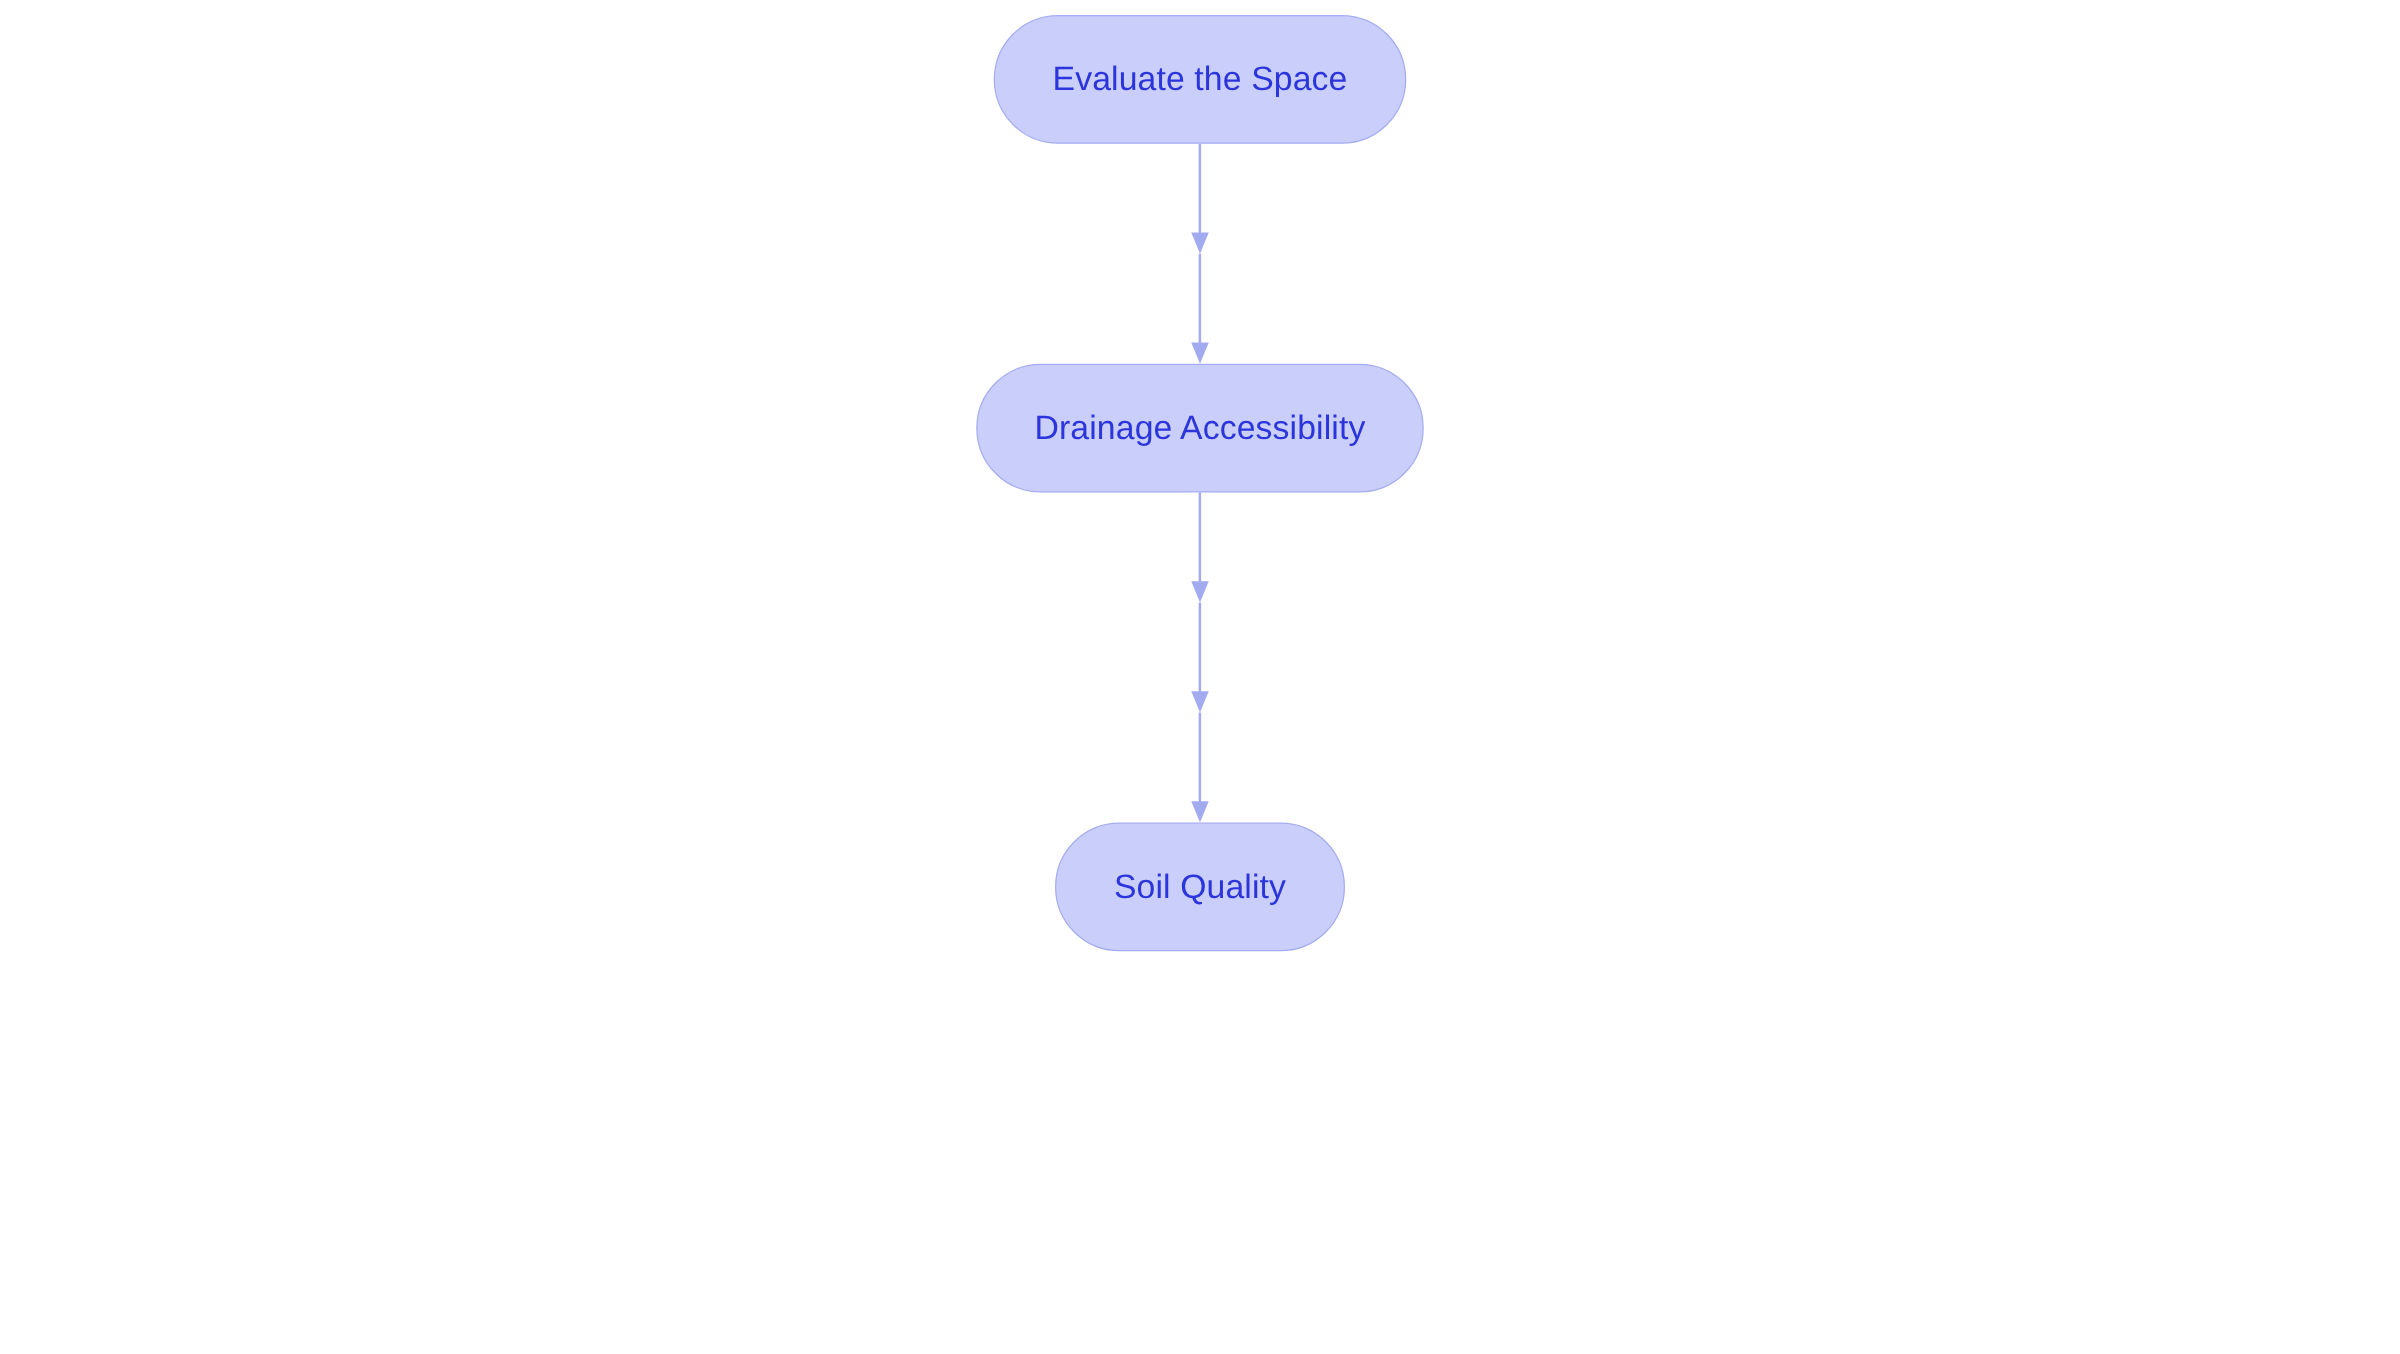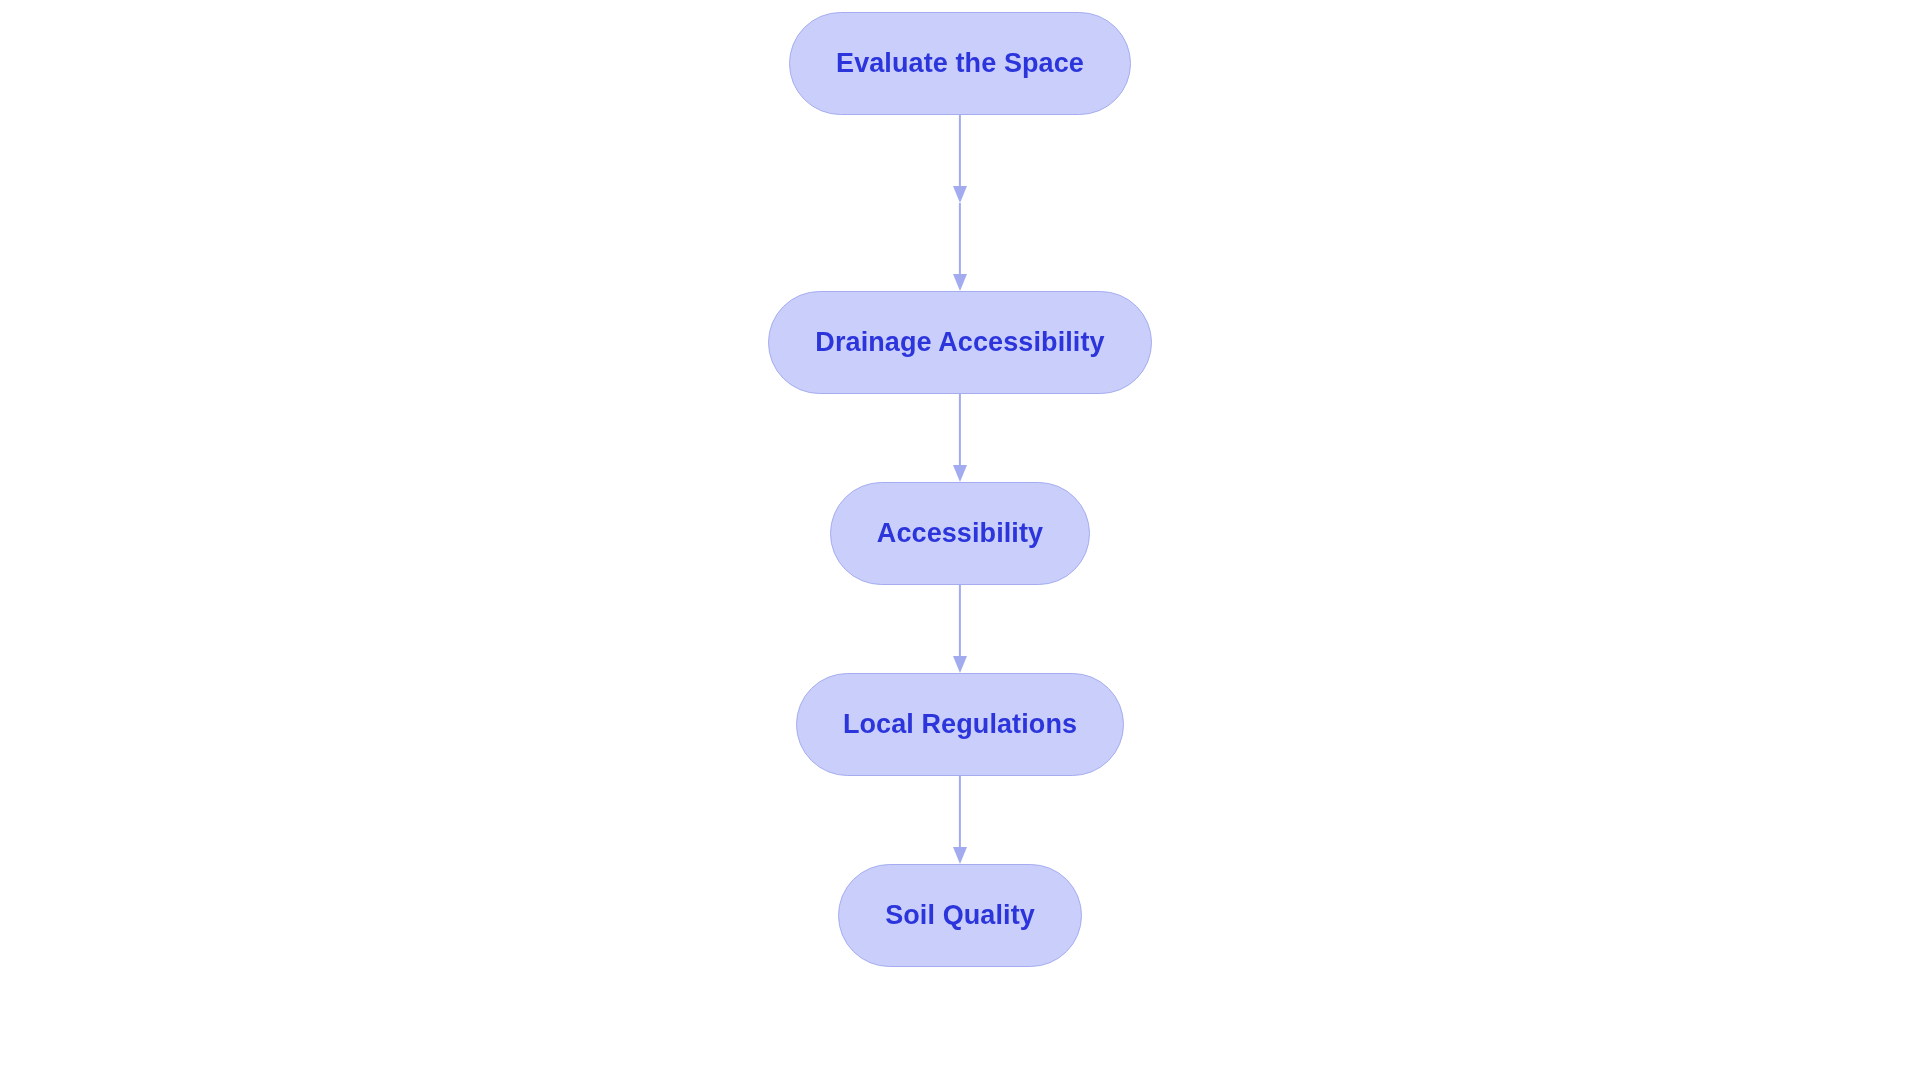--- a/index.html
+++ b/index.html
@@ -45,21 +45,21 @@
     align-items: center;
     justify-content: center;
     padding: 0 46px;
     flex: 0 0 auto;
   }
 
   .node-label {
     color: #2b35db;
     font-size: 27px;
     font-family: "Liberation Sans", sans-serif;
-    font-weight: 700;
+    font-weight: 400;
     line-height: 1;
     white-space: nowrap;
     letter-spacing: 0.1px;
   }
 
   .connector {
     position: relative;
     width: 20px;
     height: 88px;
     flex: 0 0 auto;
@@ -108,32 +108,26 @@
 
     <div class="node">
       <span class="node-label">Drainage Accessibility</span>
     </div>
 
     <div class="connector">
       <div class="stem"></div>
       <div class="head"></div>
     </div>
 
-    <div class="node">
-      <span class="node-label">Accessibility</span>
-    </div>
 
     <div class="connector">
       <div class="stem"></div>
       <div class="head"></div>
     </div>
 
-    <div class="node">
-      <span class="node-label">Local Regulations</span>
-    </div>
 
     <div class="connector">
       <div class="stem"></div>
       <div class="head"></div>
     </div>
 
     <div class="node">
       <span class="node-label">Soil Quality</span>
     </div>
 

